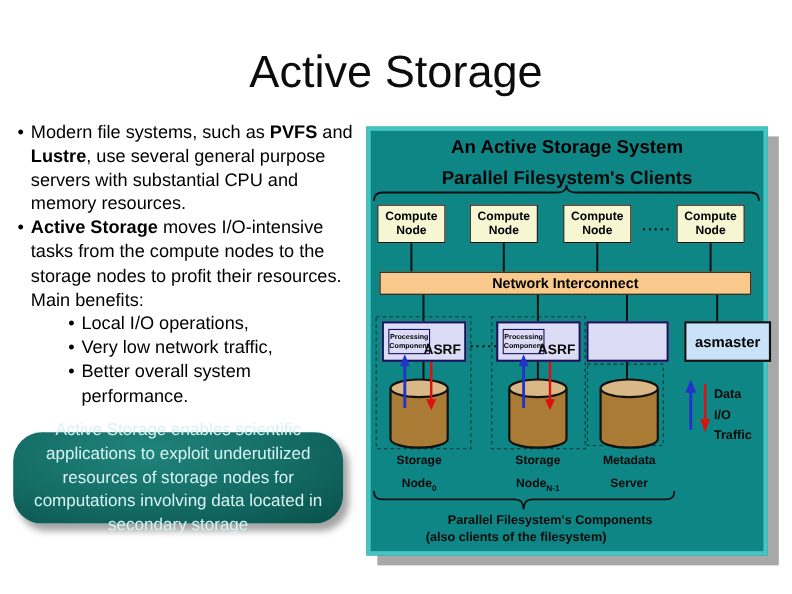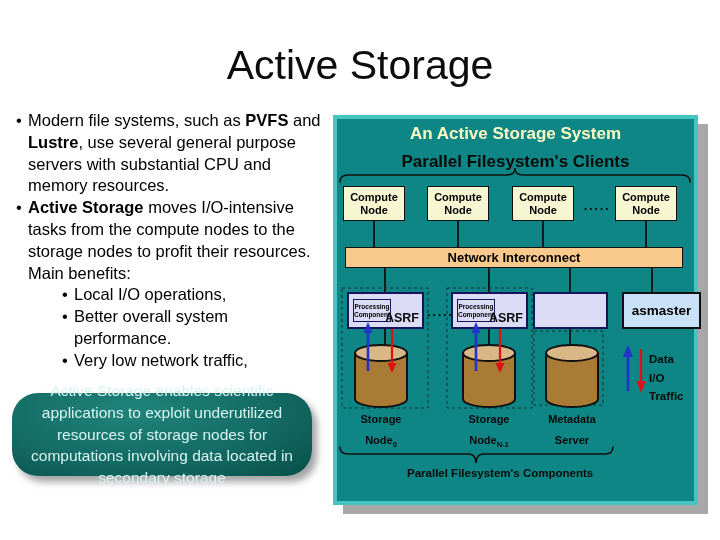--- a/index.html
+++ b/index.html
@@ -29,21 +29,21 @@
     box-shadow:5px 6px 7px rgba(90,90,90,.55);
   }
   
   .panel{
     position:absolute;left:333px;top:115px;width:365px;height:390px;box-sizing:border-box;
     background:var(--panel-bg,#0e8686);
     border:4px solid var(--panel-border,#45c4c2);
     box-shadow:10px 9px 0 #a8a8a8;
   }
   .panel *{box-sizing:border-box;}
-  .d-title{position:absolute;left:0;width:357px;top:5px;text-align:center;font-weight:bold;font-size:17px;color:#fef9c3;}
+  .d-title{position:absolute;left:0;width:357px;top:5px;text-align:center;font-weight:bold;font-size:17px;color:#000000;}
   .d-clients{position:absolute;left:0;width:357px;top:33px;text-align:center;font-weight:bold;font-size:17px;color:#0a0a0a;}
   .lay{position:absolute;left:0;top:0;pointer-events:none;}
   .cnode{
     position:absolute;top:67px;width:62px;height:35px;
     background:var(--node-fill,#f7f6d3);border:1.6px solid #101010;
     font-size:11px;font-weight:bold;line-height:1.18;
     display:flex;align-items:center;justify-content:center;text-align:center;
   }
   .dots{position:absolute;font-weight:bold;font-size:13px;letter-spacing:1px;color:#0a0a0a;text-align:center;}
   .ni{
@@ -82,22 +82,22 @@
 </head>
 <body>
 
 <div class="slide-title">Active Storage</div>
 
 <div class="bullets">
   <div class="li"><span>Modern file systems, such as </span><span class="b">PVFS</span><span> and </span><span class="b">Lustre</span><span>, use several general purpose servers with substantial CPU and memory resources.</span></div>
   <div class="li"><span class="b">Active Storage</span><span> moves I/O-intensive tasks from the compute nodes to the storage nodes to profit their resources. Main benefits:</span></div>
   <div class="sub">
     <div class="li">Local I/O operations,</div>
+    <div class="li">Very low network traffic,</div>
     <div class="li">Better overall system performance.</div>
-    <div class="li">Very low network traffic,</div>
   </div>
 </div>
 
 <div class="callout">
   <span>Active Storage enables scientific applications to exploit underutilized resources of storage nodes for computations involving data located in secondary storage</span>
 </div>
 
 <div class="panel">
 
   <div class="d-title">An Active Storage System</div>
@@ -169,20 +169,21 @@
     <div><span>Server</span></div>
   </div>
 
   <div class="legend-text">
     <div>Data</div>
     <div>I/O</div>
     <div>Traffic</div>
   </div>
 
   <div class="comp-label">Parallel Filesystem's Components</div>
+  <div class="comp-sublabel">(also clients of the filesystem)</div>
 
   <svg class="lay" width="357" height="382" viewBox="0 0 357 382">
     <g>
       <line class="up-line" x1="31" y1="252" x2="31" y2="212"></line>
       <polygon class="up-head" points="31,203 26.5,214 35.5,214"></polygon>
       <line class="dn-line" x1="55" y1="210" x2="55" y2="246"></line>
       <polygon class="dn-head" points="55,254 50.5,244 59.5,244"></polygon>
     </g>
     <g>
       <line class="up-line" x1="139" y1="252" x2="139" y2="212"></line>

